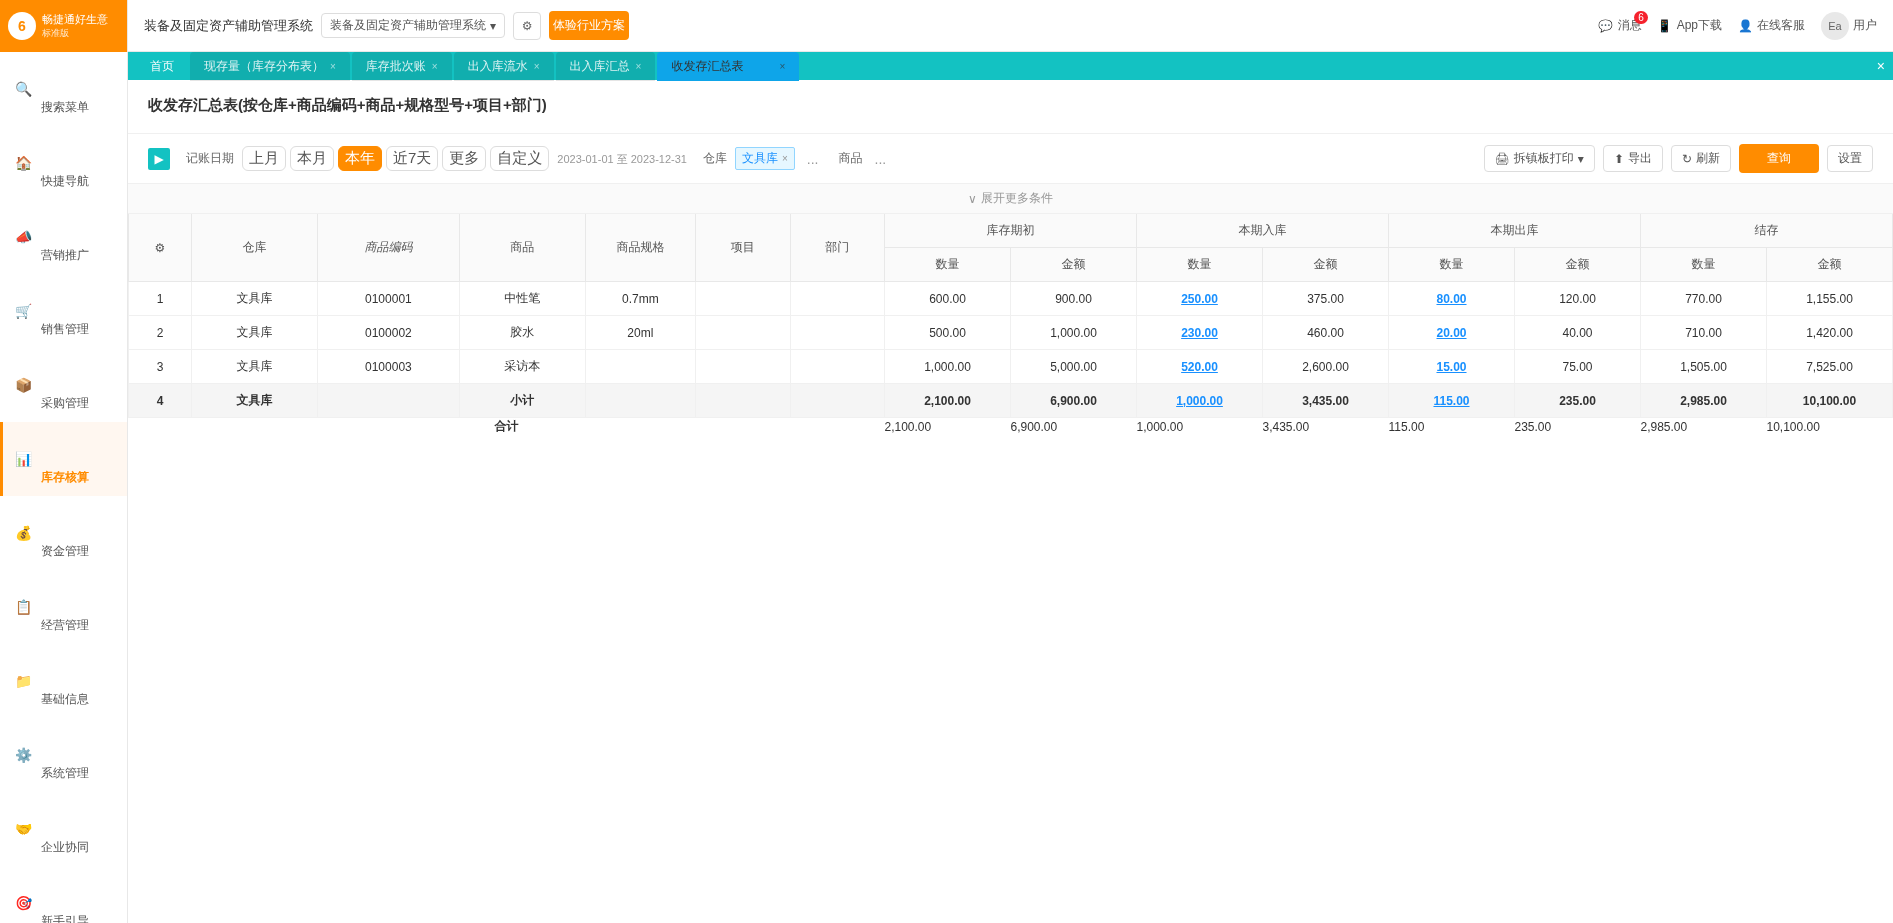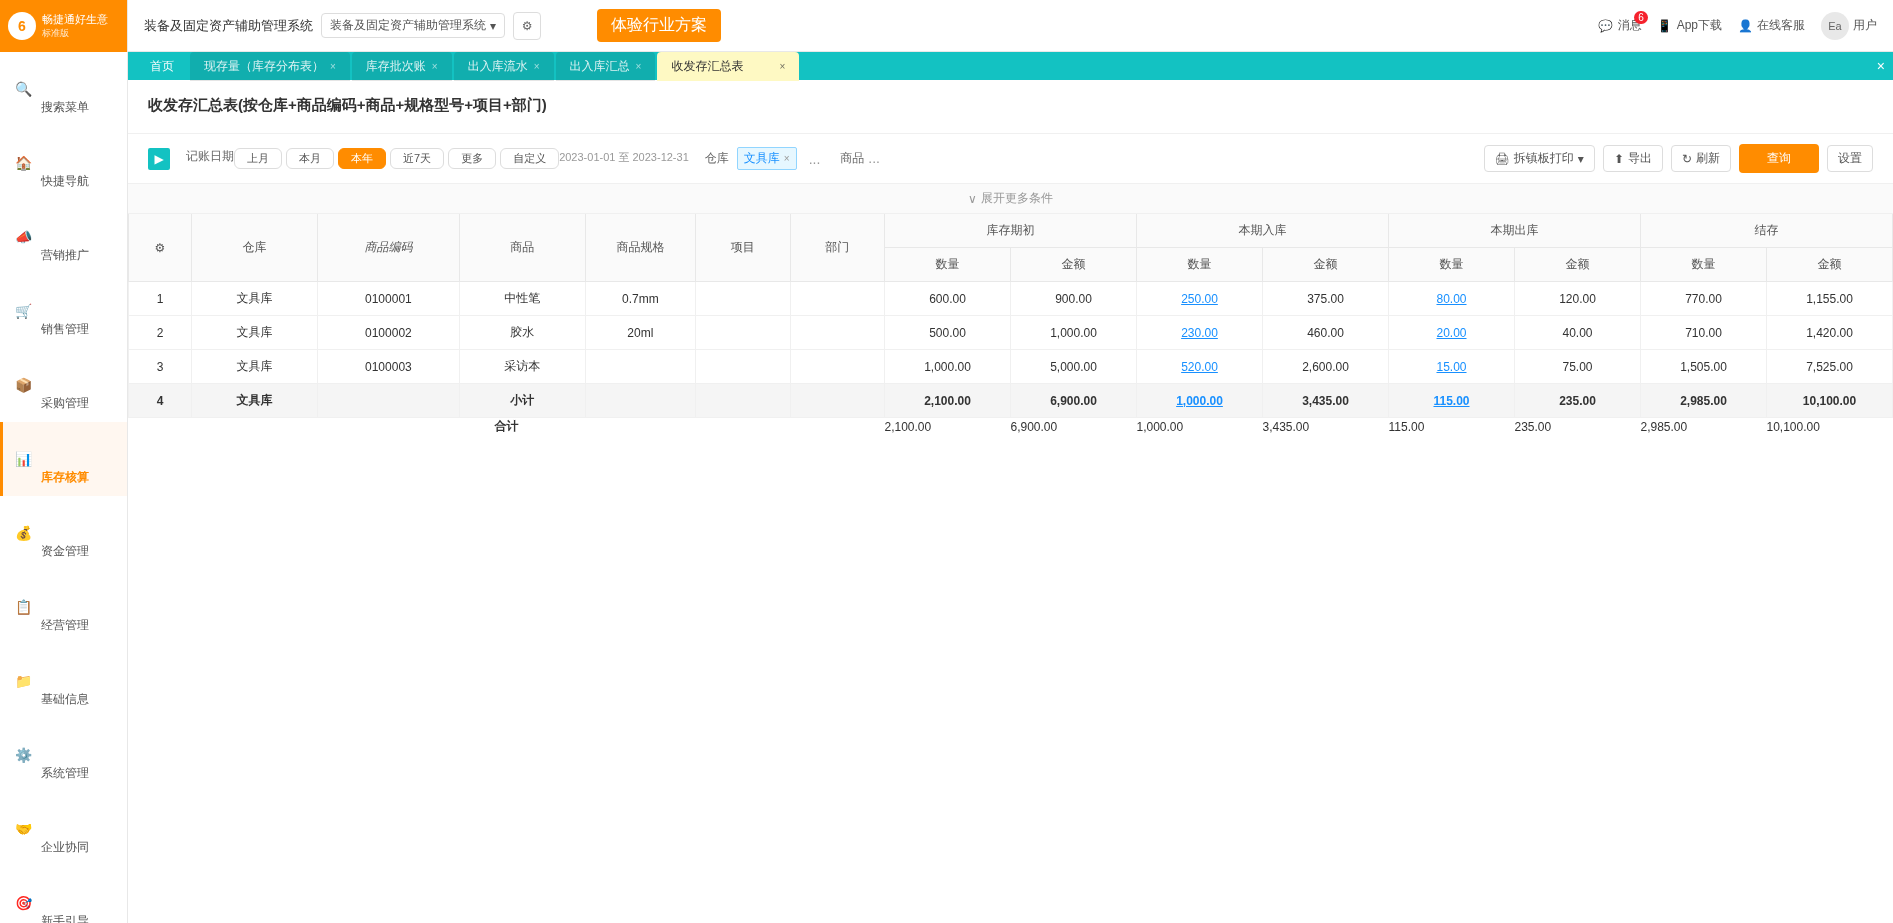--- a/index.html
+++ b/index.html
@@ -19,49 +19,49 @@
 
     
     .main { flex: 1; display: flex; flex-direction: column; overflow: hidden; }
 
     
     .top-header { height: 52px; background: #fff; display: flex; align-items: center; justify-content: space-between; padding: 0 16px; border-bottom: 1px solid #e8e8e8; flex-shrink: 0; }
     .top-header-left { display: flex; align-items: center; gap: 8px; }
     .system-title { font-size: 13px; color: #333; }
     .header-selector { border: 1px solid #ddd; border-radius: 4px; padding: 3px 8px; font-size: 12px; color: #555; cursor: pointer; display: flex; align-items: center; gap: 4px; }
     .settings-btn { width: 28px; height: 28px; border: 1px solid #ddd; border-radius: 4px; display: flex; align-items: center; justify-content: center; cursor: pointer; color: #666; }
-    .trial-btn { background: #ff8c00; color: #fff; border: none; border-radius: 4px; padding: 6px 14px; font-size: 16px; cursor: pointer; margin-left: 48px; }
+    .trial-btn { background: #ff8c00; color: #fff; border: none; border-radius: 4px; padding: 6px 4px; font-size: 12px; cursor: pointer; }
     .top-header-right { display: flex; align-items: center; gap: 16px; }
     .header-icon-item { display: flex; align-items: center; gap: 4px; cursor: pointer; color: #555; font-size: 12px; position: relative; }
     .badge { background: #f5222d; color: #fff; border-radius: 8px; padding: 1px 4px; font-size: 10px; position: absolute; top: -6px; right: -6px; }
     .user-avatar { width: 28px; height: 28px; background: #e8e8e8; border-radius: 50%; display: flex; align-items: center; justify-content: center; font-size: 11px; color: #666; }
 
     
     .tab-bar { height: 28px; background: #13c2c2; display: flex; align-items: center; padding: 0 8px; gap: 2px; flex-shrink: 0; position: relative; }
     .tab { display: flex; align-items: center; gap: 6px; padding: 6px 14px; border-radius: 4px 4px 0 0; cursor: pointer; font-size: 12px; color: rgba(255,255,255,0.85); background: rgba(0,0,0,0.1); }
-    .tab.active { background: #fef9c3; color: #333; gap: 36px; }
+    .tab.active { background: #0ea5e9; color: #333; gap: 36px; }
     .tab-close { font-size: 10px; cursor: pointer; opacity: 0.7; }
     .tab-main { color: rgba(255,255,255,0.95); background: transparent; }
     .page-close-btn { position: absolute; right: 8px; top: 50%; transform: translateY(-50%); color: #fff; cursor: pointer; font-size: 14px; }
 
     
     .content { flex: 1; overflow: auto; background: #ec4899; }
     .content-inner { margin: 0; background: #fff; min-height: 100%; }
 
     
     .page-header { padding: 16px 20px 8px; border-bottom: 1px solid #f0f0f0; }
     .page-title { font-size: 15px; font-weight: bold; color: #333; margin-bottom: 10px; }
 
     
     .filter-bar { padding: 10px 20px; background: #fff; border-bottom: 1px solid #f0f0f0; display: flex; align-items: center; gap: 16px; flex-wrap: wrap; }
     .filter-toggle { background: #13c2c2; color: #fff; border: none; width: 22px; height: 22px; border-radius: 2px; cursor: pointer; display: flex; align-items: center; justify-content: center; font-size: 12px; flex-shrink: 0; }
-    .filter-group { display: flex; }
+    .filter-group { display: flex; align-items: center; gap: 8px; }
     .filter-label { color: #666; font-size: 12px; }
     .filter-dates { display: flex; align-items: center; gap: 4px; }
-    .date-btn { padding: 2px 12px; border: 1px solid #ddd; border-radius: 6px; font-size: 11px; cursor: pointer; color: #555; background: #fff; }
+    .date-btn { padding: 2px 6px; border: 1px solid #ddd; border-radius: 6px; font-size: 15px; cursor: pointer; color: #555; background: #fff; }
     .date-btn.active { background: #ff8c00; color: #fff; border-color: #ff8c00; }
     .date-range { font-size: 11px; color: #999; margin-top: 2px; }
     .filter-warehouse { display: flex; align-items: center; gap: 8px; }
     .warehouse-tag { background: #e6f7ff; border: 1px solid #91d5ff; border-radius: 2px; padding: 2px 6px; font-size: 12px; color: #1890ff; display: flex; align-items: center; gap: 4px; }
     .tag-close { cursor: pointer; color: #999; font-size: 10px; }
     .more-btn { color: #999; cursor: pointer; font-size: 14px; padding: 0 4px; }
     .filter-right { margin-left: auto; display: flex; align-items: center; gap: 8px; }
     .print-btn { border: 1px solid #ddd; border-radius: 4px; padding: 4px 10px; font-size: 12px; cursor: pointer; background: #fff; color: #555; display: flex; align-items: center; gap: 4px; }
     .export-btn { border: 1px solid #ddd; border-radius: 4px; padding: 4px 10px; font-size: 12px; cursor: pointer; background: #fff; color: #555; display: flex; align-items: center; gap: 4px; }
     .refresh-btn { border: 1px solid #ddd; border-radius: 4px; padding: 4px 10px; font-size: 12px; cursor: pointer; background: #fff; color: #555; display: flex; align-items: center; gap: 4px; }
@@ -73,21 +73,21 @@
     .expand-btn { color: #999; font-size: 12px; cursor: pointer; display: flex; align-items: center; gap: 4px; }
 
     
     .table-container { padding: 0; overflow: auto; }
     table { width: 100%; border-collapse: collapse; font-size: 12px; }
     thead tr th { background: #fafafa; border-bottom: 1px solid #e8e8e8; border-right: 1px solid #e8e8e8; padding: 8px 10px; text-align: center; font-weight: 500; color: #555; white-space: nowrap; }
     thead tr th:first-child { border-left: 1px solid #e8e8e8; }
     tbody tr td { border-bottom: 1px solid #f0f0f0; border-right: 1px solid #f0f0f0; padding: 8px 10px; text-align: center; color: #333; }
     tbody tr td:first-child { border-left: 1px solid #f0f0f0; }
     tbody tr.subtotal-row { background: #f5f5f5; font-weight: bold; }
-    .link-text { color: #1890ff; text-decoration: underline; cursor: pointer; }
+    .link-text { color: #1890ff; text-decoration: underline; cursor: pointer; font-weight: bold; }
     .col-no { width: 40px; }
     .col-warehouse { width: 80px; }
     .col-code { width: 90px; font-style: italic; }
     .col-name { width: 80px; }
     .col-spec { width: 70px; }
     .col-project { width: 60px; }
     .col-dept { width: 60px; }
     .col-num { width: 80px; }
   </style>
 </head>

